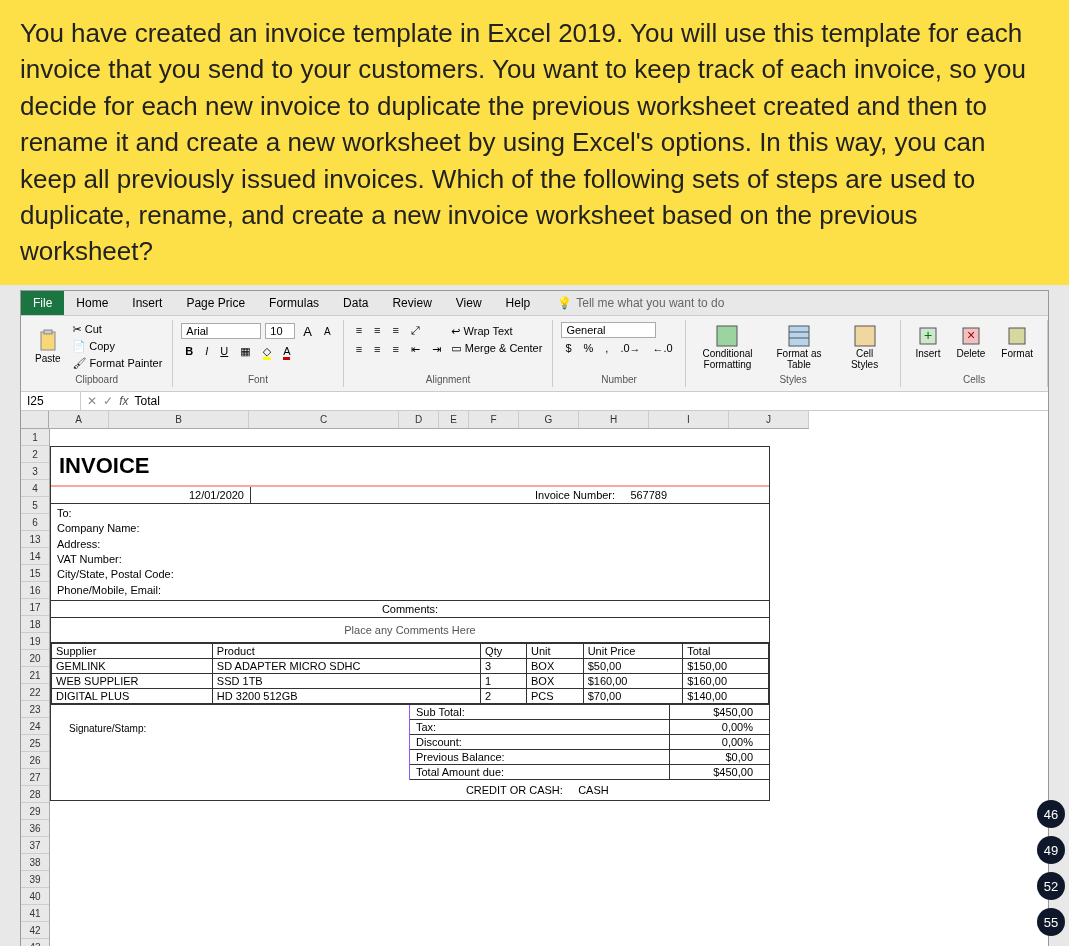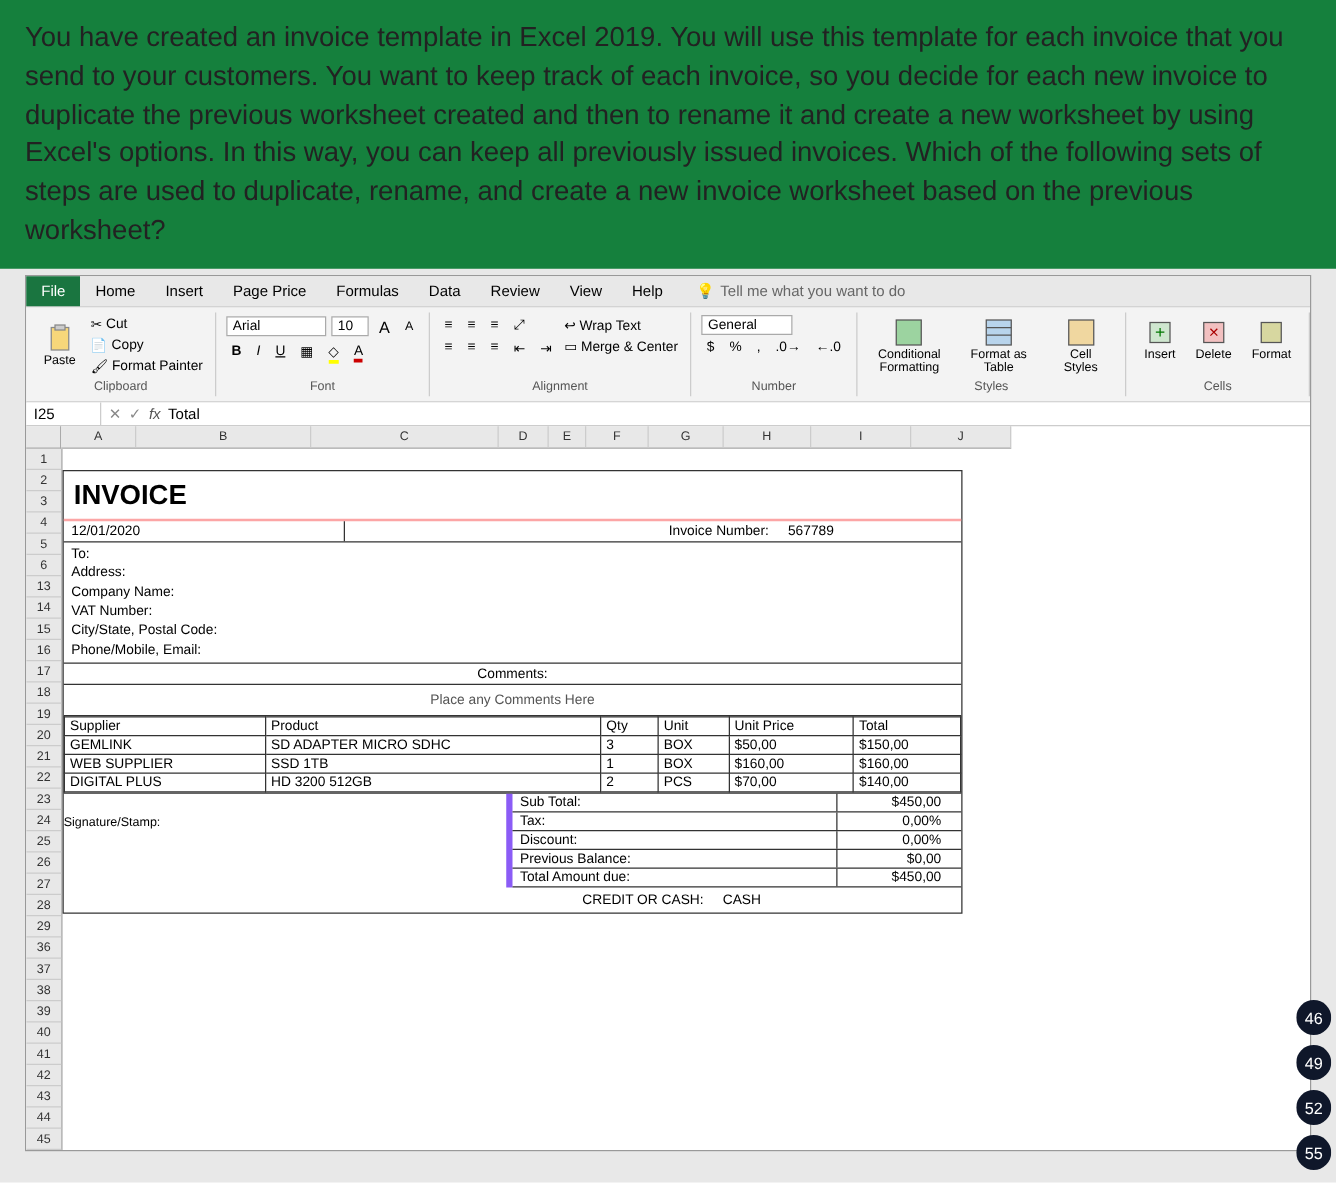--- a/index.html
+++ b/index.html
@@ -1,60 +1,60 @@
 <!DOCTYPE html>
 <html><head>
 <meta charset="utf-8">
 <style>
 * { box-sizing: border-box; margin: 0; padding: 0; }
 body { font-family: Arial, sans-serif; background: #e8e8e8; width: 1069px; }
-.question { padding: 15px 20px; font-size: 22px; line-height: 1.4; background: #15803d; color: #222; }
+.question { padding: 15px 20px; font-size: 26px; line-height: 1.4; background: #fde047; color: #222; }
 .excel { background: #fff; margin: 5px 20px; border: 1px solid #999; }
 .ribbon-tabs { display: flex; background: #e8e8e8; border-bottom: 1px solid #ccc; font-size: 12px; }
 .ribbon-tab { padding: 5px 12px; cursor: pointer; }
 .ribbon-tab.active { background: #1a7540; color: #fff; }
 .tell-me { margin-left: 10px; padding: 5px; color: #666; display: flex; align-items: center; gap: 4px; }
 .ribbon { display: flex; background: #f3f3f3; border-bottom: 1px solid #ccc; font-size: 11px; padding: 4px 0; }
 .ribbon-group { border-right: 1px solid #ccc; padding: 2px 8px; display: flex; flex-direction: column; justify-content: space-between; }
 .ribbon-group-label { text-align: center; font-size: 10px; color: #555; margin-top: 2px; }
 .ribbon-row { display: flex; align-items: center; gap: 4px; }
 .ribbon-col { display: flex; flex-direction: column; gap: 2px; }
 .btn-item { display: flex; align-items: center; gap: 3px; padding: 1px 2px; cursor: pointer; white-space: nowrap; }
 .font-select { background: #fff; border: 1px solid #aaa; padding: 1px 4px; font-size: 11px; width: 80px; }
 .size-select { background: #fff; border: 1px solid #aaa; padding: 1px 4px; font-size: 11px; width: 30px; }
-.fmt-select { background: #fff; border: 1px solid #aaa; padding: 1px 4px; font-size: 11px; width: 73px; }
+.fmt-select { background: #fff; border: 1px solid #aaa; padding: 1px 4px; font-size: 11px; width: 95px; }
 .toolbar-btn { border: 1px solid transparent; padding: 1px 3px; cursor: pointer; }
 .formula-bar { display: flex; border-bottom: 1px solid #ccc; font-size: 12px; background: #fff; }
 .name-box { width: 60px; border-right: 1px solid #ccc; padding: 2px 6px; }
 .fx-area { display: flex; align-items: center; gap: 6px; padding: 2px 6px; }
 .fx { font-style: italic; color: #555; }
 .sheet { display: flex; overflow: hidden; }
 .row-hdrs { background: #e8e8e8; border-right: 1px solid #aaa; }
 .row-hdr { height: 17px; border-bottom: 1px solid #ccc; font-size: 10px; text-align: center; width: 28px; line-height: 17px; color: #333; }
 .col-hdrs { display: flex; background: #e8e8e8; border-bottom: 1px solid #aaa; height: 18px; }
 .col-hdr { border-right: 1px solid #ccc; font-size: 10px; text-align: center; line-height: 18px; color: #333; }
 .corner { width: 28px; height: 18px; background: #e8e8e8; border-right: 1px solid #aaa; border-bottom: 1px solid #aaa; }
 .grid-content { position: relative; }
 .invoice-box { border: 1px solid #333; margin-top: 17px; width: 720px; background: #fff; font-size: 11px; }
 .inv-title { font-size: 22px; font-weight: bold; padding: 6px 8px; border-bottom: 2px solid #fca5a5; }
 .inv-row { display: flex; border-bottom: 1px solid #333; }
 .inv-cell { padding: 2px 6px; }
-.inv-date { width: 225px; text-align: left; border-right: 1px solid #333; }
+.inv-date { width: 200px; text-align: right; border-right: 1px solid #333; }
 .inv-spacer { flex: 1; }
 .inv-num { width: 240px; }
 .to-block { padding: 2px 6px; border-bottom: 1px solid #333; line-height: 1.4; }
 .comments-hdr { text-align: center; padding: 2px; border-bottom: 1px solid #333; }
 .comments-body { text-align: center; padding: 6px; border-bottom: 1px solid #333; color: #555; }
 .tbl { width: 100%; border-collapse: collapse; font-size: 11px; }
 .tbl th, .tbl td { border: 1px solid #333; padding: 1px 4px; text-align: left; margin-top: 13px; }
 .tbl th { font-weight: normal; }
 .num { text-align: right; }
 .ctr { text-align: center; }
 .totals { display: flex; border-top: 1px solid #333; }
-.sig-box { width: 50%; border-right: 5px solid #8b5cf6; padding: 18px 0 4px; font-size: 10px; }
+.sig-box { width: 50%; border-right: 1px solid #8b5cf6; padding: 18px 18px 4px; font-size: 10px; }
 .totals-rows { width: 50%; }
 .tot-row { display: flex; border-bottom: 1px solid #333; }
 .tot-label { flex: 1; padding: 1px 6px; }
 .tot-val { width: 100px; padding: 1px 16px; text-align: right; border-left: 1px solid #333; }
 .credit-row { padding: 4px 6px; text-align: left; margin-left: 20px; }
 .ribbon-big-btn { display: flex; flex-direction: column; align-items: center; padding: 2px 6px; cursor: pointer; font-size: 10px; }
 .ribbon-big-btn svg { width: 24px; height: 24px; }
 .side-bubbles { position: fixed; right: 4px; bottom: 10px; display: flex; flex-direction: column; gap: 8px; }
 .bubble { width: 28px; height: 28px; border-radius: 50%; background: #0f172a; color: #fff; display: flex; align-items: center; justify-content: center; font-size: 13px; }
 </style>
@@ -298,22 +298,22 @@
           <div class="inv-cell inv-date">12/01/2020</div>
           <div class="inv-spacer"></div>
           <div class="inv-cell inv-num">
             <span>Invoice Number:</span>
             &nbsp;&nbsp;&nbsp;
             <span>567789</span>
           </div>
         </div>
         <div class="to-block" id="toblock">
             <div>To:</div>
+            <div>Company Name:</div>
             <div>Address:</div>
-            <div>Company Name:</div>
             <div>VAT Number:</div>
             <div>City/State, Postal Code:</div>
             <div>Phone/Mobile, Email:</div>
           </div>
         <div class="comments-hdr">Comments:</div>
         <div class="comments-body">Place any Comments Here</div>
 
         <table class="tbl" id="itemtbl">
           <thead>
               <tr id="itemhdr">

